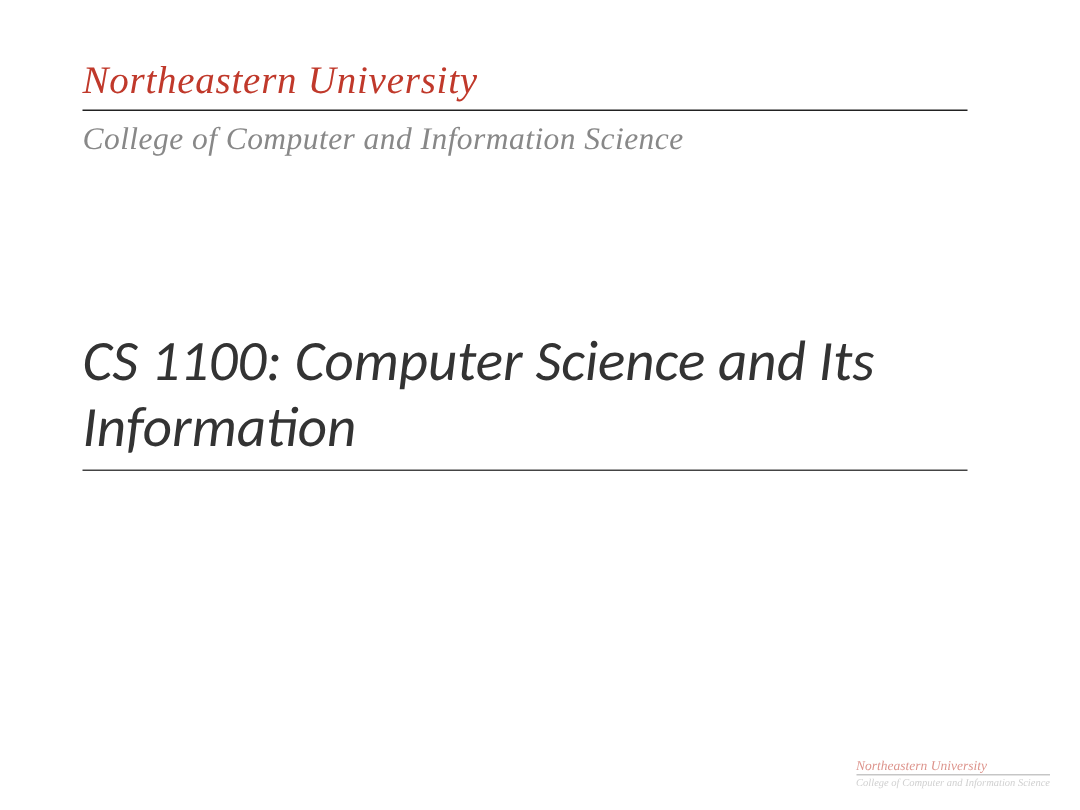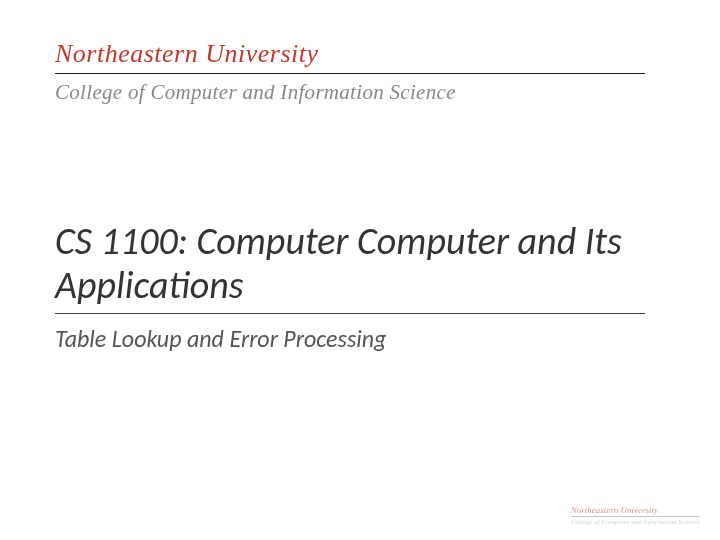--- a/index.html
+++ b/index.html
@@ -83,20 +83,19 @@
   </style>
 </head>
 <body>
 
 <div class="header-logo">
   <div class="university-name">Northeastern University</div>
   <div class="college-name">College of Computer and Information Science</div>
 </div>
 
 <div class="title-block">
-  <div class="course-title">CS 1100: Computer Computer and Its Applications</div>
-  <div class="subtitle">Table Lookup and Error Processing</div>
+  <div class="course-title">CS 1100: Computer Science and Its Information</div>
 </div>
 
 <div class="footer-logo">
   <div class="footer-uni">Northeastern University</div>
   <div class="footer-college">College of Computer and Information Science</div>
 </div>
 
 </body></html>

